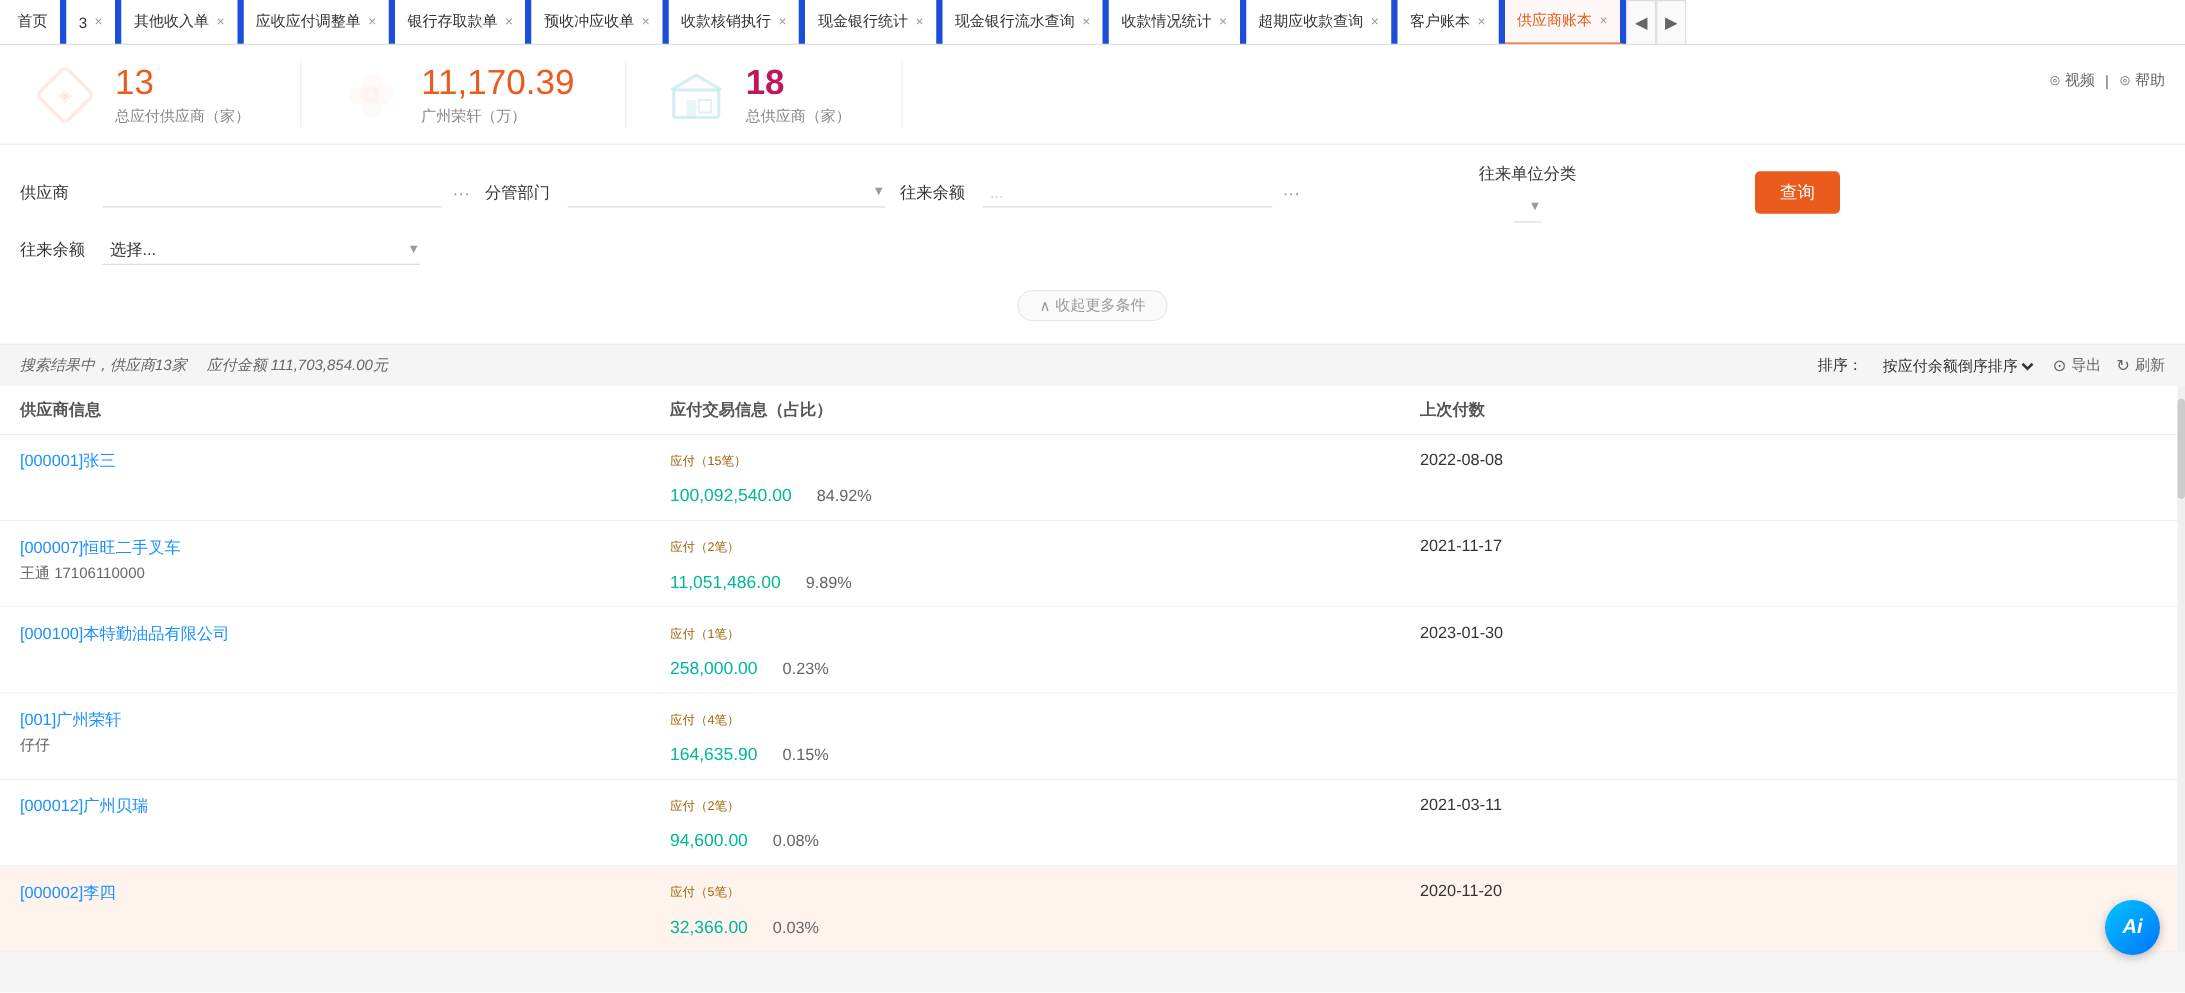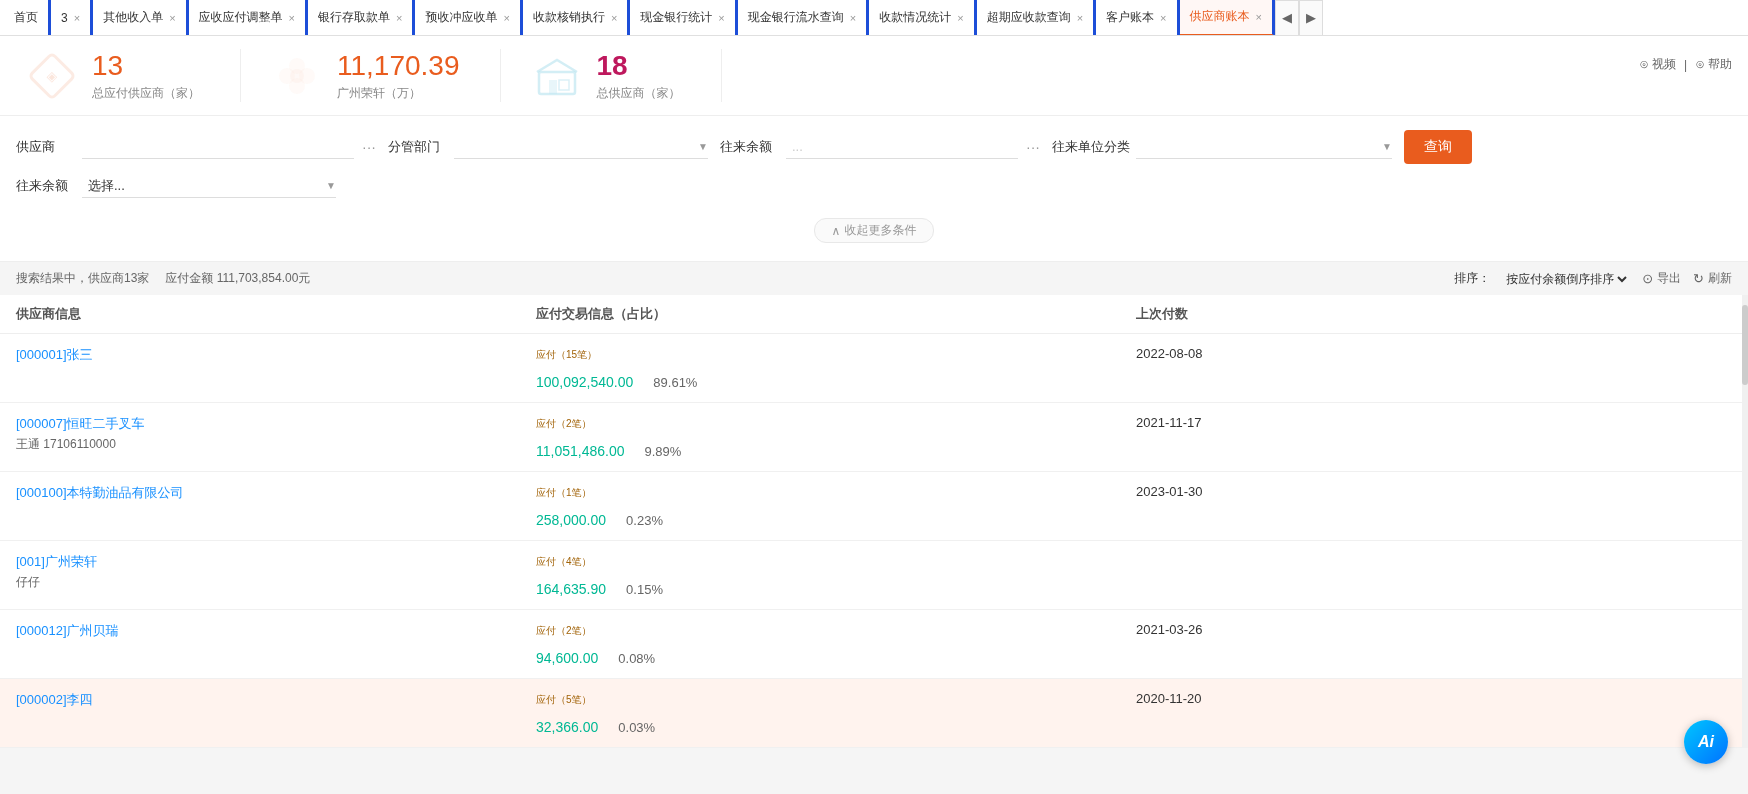--- a/index.html
+++ b/index.html
@@ -15,21 +15,21 @@
       overflow: hidden;
     }
     .nav-tab {
       display: flex; align-items: center;
       padding: 0 10px;
       height: 36px;
       font-size: 12px;
       color: #333;
       cursor: pointer;
       white-space: nowrap;
-      border-right: 3px solid #1d4ed8;
+      border-right: 5px solid #1d4ed8;
       flex-shrink: 0;
     }
     .nav-tab.active { background: #fff7f5; color: #e95c1e; border-bottom: 2px solid #e95c1e; }
     .nav-tab .close-x {
       margin-left: 6px; font-size: 11px; color: #999;
       cursor: pointer;
     }
     .nav-arrow {
       width: 24px; height: 36px;
       display: flex; align-items: center; justify-content: center;
@@ -131,21 +131,21 @@
       background: #fafafa;
     }
 
     
     .result-bar {
       background: #f5f5f5;
       padding: 8px 16px;
       display: flex; align-items: center; justify-content: space-between;
       font-size: 12px; color: #666;
     }
-    .result-info { display: flex; gap: 16px; }
+    .result-info { display: flex; gap: 16px; font-style: italic; }
     .result-actions { display: flex; align-items: center; gap: 12px; }
     .sort-label { color: #333; }
     .sort-select {
       border: none; background: transparent; font-size: 12px; color: #333;
       outline: none; cursor: pointer;
     }
     .action-btn {
       display: flex; align-items: center; gap: 4px;
       cursor: pointer; color: #666;
       font-size: 12px;
@@ -327,21 +327,21 @@
         <span class="select-arrow">▼</span>
       </div>
     </div>
 
     <div class="search-field" style="max-width:320px;">
       <label>往来余额</label>
       <input class="search-input" type="text" placeholder="..." style="color: rgb(204, 204, 204);">
       <span class="dots-btn">···</span>
     </div>
 
-    <div class="search-field" style="max-width:340px;">
+    <div class="search-field" style="max-width:340px;flex-direction:column;">
       <label>往来单位分类</label>
       <div class="select-wrapper">
         <select>
           <option value=""></option>
         </select>
         <span class="select-arrow">▼</span>
       </div>
     </div>
 
     <button class="search-btn">查询</button>
@@ -398,21 +398,21 @@
   </div>
 
   <div class="table-row">
     <div>
       <a class="supplier-link">[000001]张三</a>
     </div>
     <div>
       <span class="payable-label">应付（15笔）</span>
       <div class="payable-row">
         <a class="payable-amount">100,092,540.00</a>
-        <span class="payable-pct">89.61%</span>
+        <span class="payable-pct">84.92%</span>
       </div>
     </div>
     <div>
       <span class="last-pay">2022-08-08</span>
     </div>
   </div>
 
   <div class="table-row">
     <div>
       <a class="supplier-link">[000007]恒旺二手叉车</a>
@@ -468,21 +468,21 @@
       <a class="supplier-link">[000012]广州贝瑞</a>
     </div>
     <div>
       <span class="payable-label">应付（2笔）</span>
       <div class="payable-row">
         <a class="payable-amount">94,600.00</a>
         <span class="payable-pct">0.08%</span>
       </div>
     </div>
     <div>
-      <span class="last-pay">2021-03-26</span>
+      <span class="last-pay">2021-03-11</span>
     </div>
   </div>
 
   <div class="table-row highlighted">
     <div>
       <a class="supplier-link">[000002]李四</a>
     </div>
     <div>
       <span class="payable-label">应付（5笔）</span>
       <div class="payable-row">

